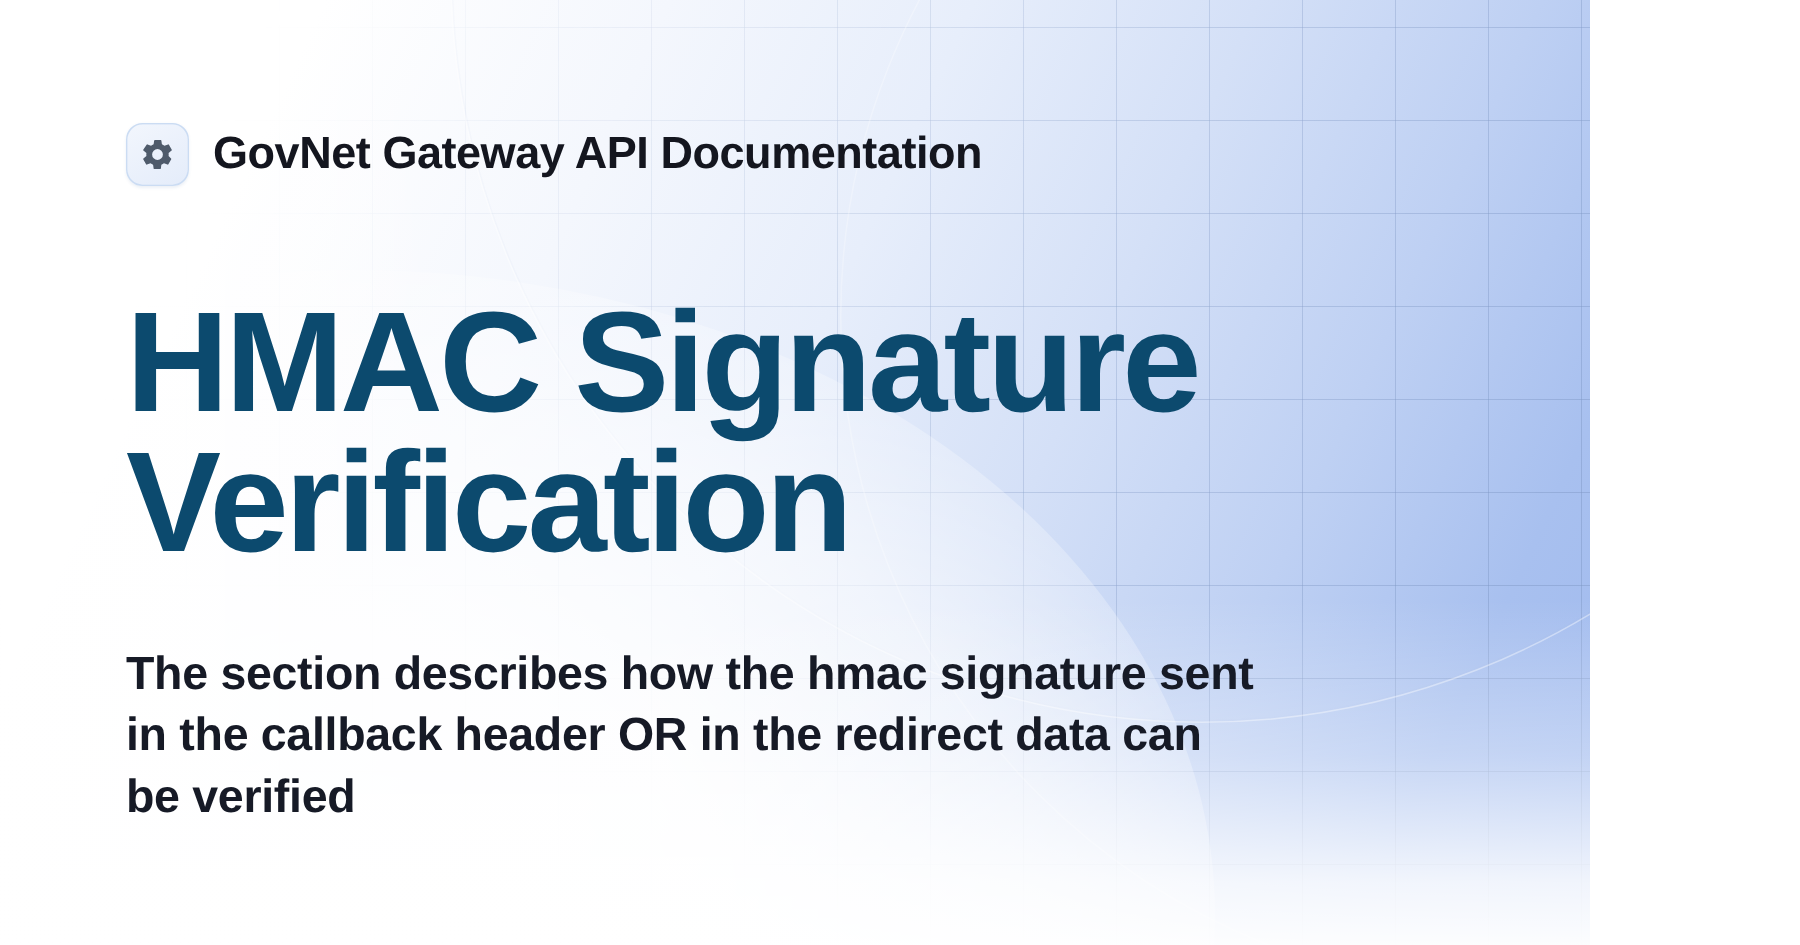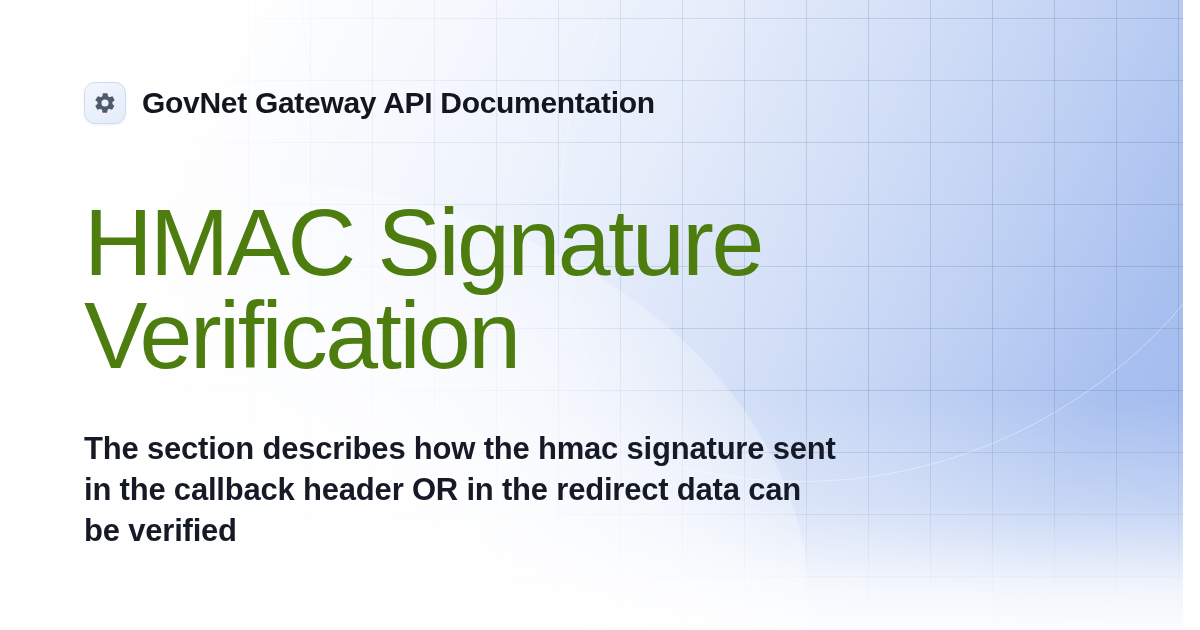--- a/index.html
+++ b/index.html
@@ -10,21 +10,21 @@
   body {
     width: 1200px;
     height: 630px;
     overflow: hidden;
     font-family: "Liberation Sans", sans-serif;
     background: #ffffff;
   }
 
   .og-canvas {
     position: relative;
-    width: 1183px;
+    width: 1060px;
     height: 630px;
     overflow: hidden;
     background: #ffffff;
   }
 
   
   .bg-gradient {
     position: absolute;
     inset: 0;
     background:
@@ -161,24 +161,24 @@
     line-height: 1;
   }
 
   .headline {
     position: absolute;
     top: 196px;
     left: 0;
     width: 780px;
     margin: 0;
     font-size: 95px;
-    font-weight: normal;
+    font-weight: bold;
     line-height: 0.98;
     letter-spacing: -2.5px;
-    color: #4d7c0f;
+    color: #0c4a6e;
   }
 
   .subtitle {
     position: absolute;
     top: 428px;
     left: 0;
     width: 760px;
     margin: 0;
     font-size: 31px;
     font-weight: bold;

